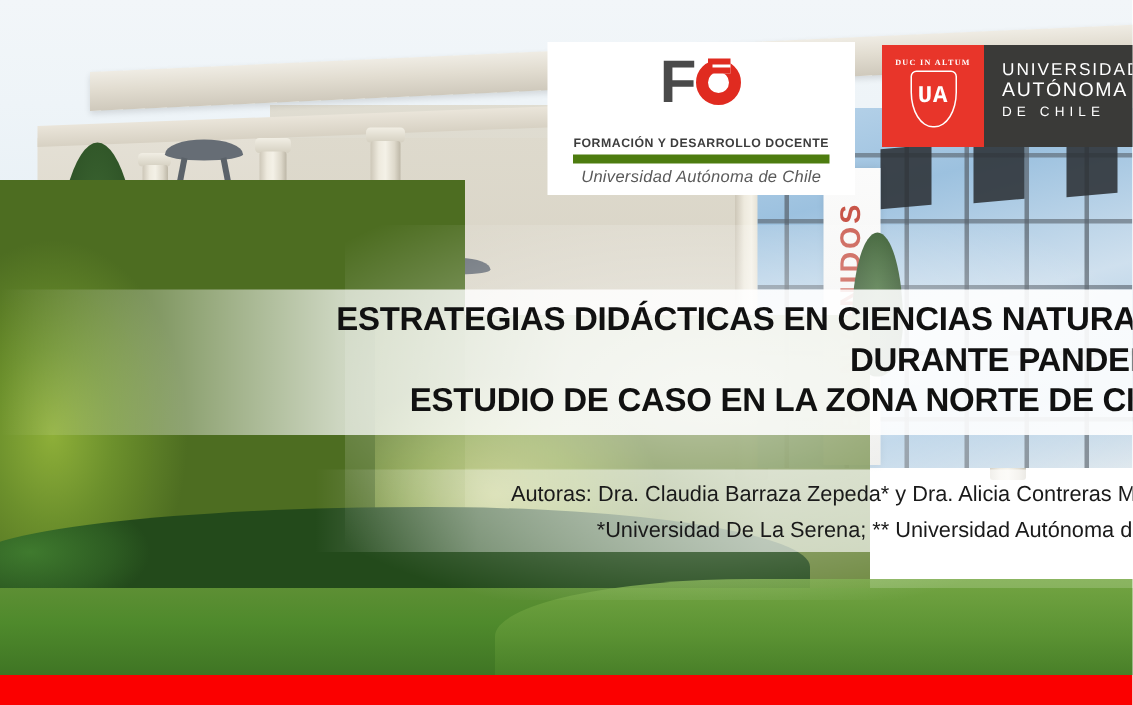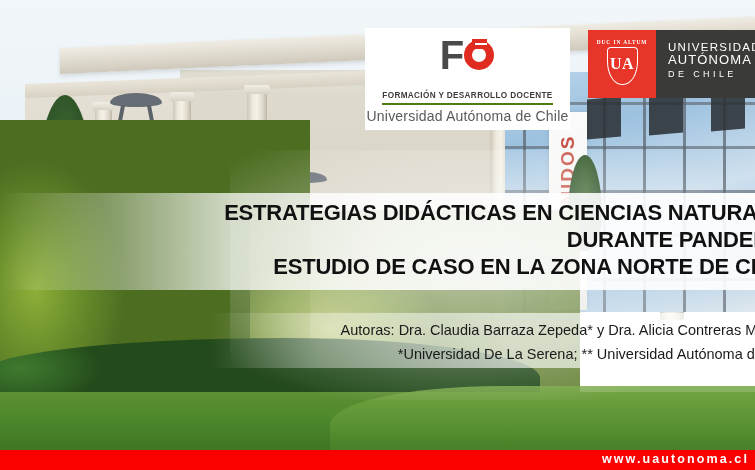--- a/index.html
+++ b/index.html
@@ -101,32 +101,32 @@
       align-items:center;justify-content:center;}
   .foded-word{display:flex;align-items:center;justify-content:center;
       font-weight:800;font-size:40px;letter-spacing:-1px;color:#4a4a4a;line-height:1;}
   .foded-o{position:relative;display:inline-block;width:30px;height:31px;margin:0 1px;}
   .foded-o .ring{position:absolute;left:0;top:1px;width:30px;height:30px;border-radius:50%;
       border:8px solid #e02b20;box-sizing:border-box;}
   .foded-o .notch{position:absolute;left:11px;top:-3px;width:12px;height:13px;background:#fff;}
   .foded-o .bar1{position:absolute;left:8px;top:0px;width:15px;height:3.5px;background:#e02b20;}
   .foded-o .bar2{position:absolute;left:8px;top:6px;width:15px;height:3.5px;background:#e02b20;}
   .foded-sub{font-size:8.2px;font-weight:800;color:#3d3d3d;letter-spacing:.35px;
-      margin-top:16px;border-bottom:2px solid #4d7c0f;padding-bottom:3px;}
-  .foded-sub2{font-size:14px;color:#5a5a5a;margin-top:3px;letter-spacing:.2px;}
+      margin-top:16px;border-bottom:6px solid #4d7c0f;padding-bottom:3px;}
+  .foded-sub2{font-size:11px;color:#5a5a5a;margin-top:3px;letter-spacing:.2px;font-style:italic;}
 
   .logo-ua{position:absolute;left:588px;top:30px;width:167px;height:68px;display:flex;}
   .ua-shieldbox{width:68px;height:68px;background:#e8352a;position:relative;flex:none;}
   .ua-motto{position:absolute;left:0;right:0;top:9px;text-align:center;color:#fff;
       font-size:5.4px;letter-spacing:.9px;font-family:"Liberation Serif",serif;font-weight:700;}
   .ua-shield{position:absolute;left:19px;top:17px;width:31px;height:38px;
       border:1.6px solid #fff;border-top-left-radius:4px;border-top-right-radius:4px;
       border-radius:4px 4px 48% 48%/4px 4px 62% 62%;box-sizing:border-box;}
   .ua-initials{position:absolute;left:0;right:0;top:25px;text-align:center;color:#fff;
-      font-family:Liberation Serif, serif;font-size:16px;font-weight:700;letter-spacing:.5px;}
+      font-family:Liberation Mono, monospace;font-size:16px;font-weight:700;letter-spacing:.5px;}
   .ua-namebox{flex:1;background:#3a3a38;color:#fff;padding:11px 0 0 12px;box-sizing:border-box;}
   .ua-l1{font-size:11.5px;letter-spacing:1.3px;line-height:12px;}
   .ua-l2{font-size:13px;letter-spacing:1.1px;line-height:14px;}
   .ua-l3{font-size:9px;letter-spacing:3.4px;line-height:12px;margin-top:1px;}
   .ua-tag{position:absolute;left:588px;top:105px;width:167px;text-align:right;
       font-size:10.5px;letter-spacing:.4px;white-space:nowrap;}
   .ua-tag b{color:#e8352a;font-weight:800;}
   .ua-tag span{color:#6d6d6d;}
 
   
@@ -254,15 +254,14 @@
     <span class="ln">ESTUDIO DE CASO EN LA ZONA NORTE DE CHILE</span>
   </div>
 
   <div class="author-band"></div>
   <div class="authors">
     <span class="ln">Autoras: Dra. Claudia Barraza Zepeda* y Dra. Alicia Contreras Muñoz**</span>
     <span class="ln">*Universidad De La Serena; ** Universidad Autónoma de Chile</span>
   </div>
 
   <div class="footer"></div>
-  <div class="footer-url">www.uautonoma.cl</div>
 
 </div>
 
 </body></html>

